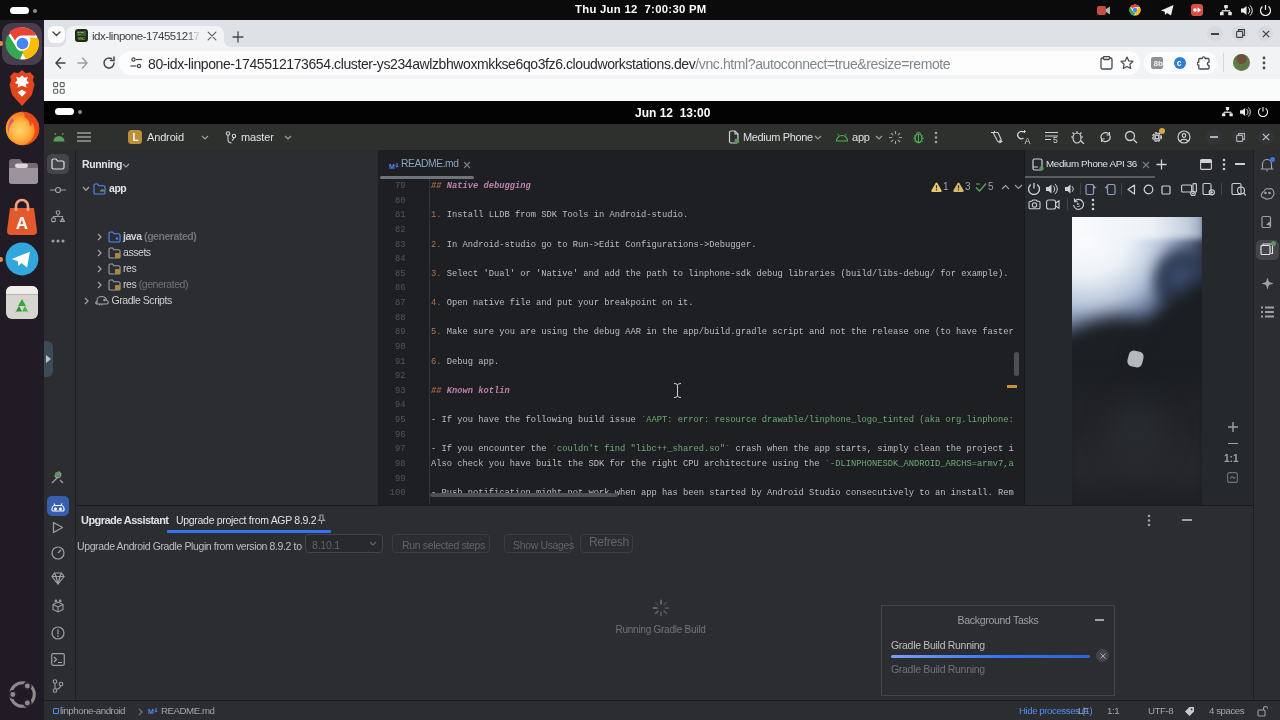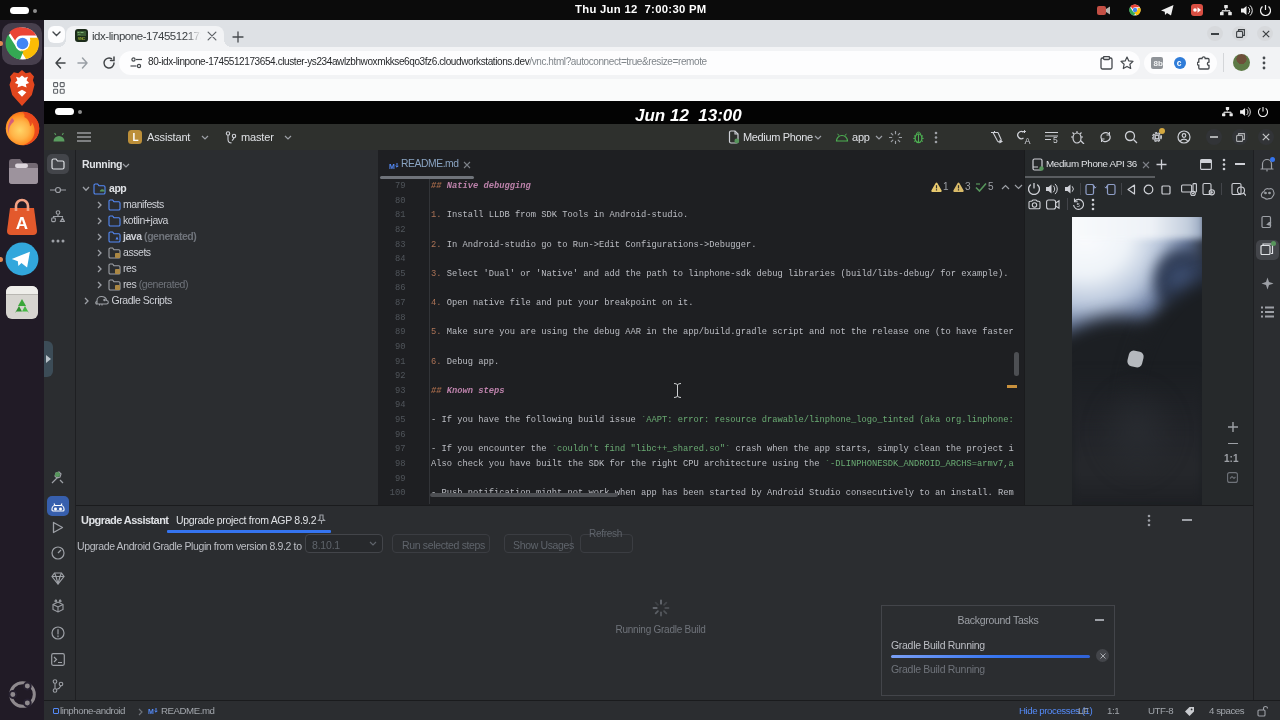--- a/index.html
+++ b/index.html
@@ -190,21 +190,21 @@
     <svg class="abs" style="left:58px;top:9px" width="14" height="14" viewBox="0 0 14 14">
         <path d="M12 7A5 5 0 1 1 9.5 2.7M12 1v3.5H8.5" stroke="#424548" stroke-width="1.5" fill="none" stroke-linecap="round"></path>
       </svg>
     <div class="abs" style="left:75px;top:4px;width:1021px;height:24px;border-radius:12px;background:#fdfdfe;"></div>
     <svg class="abs" style="left:86px;top:10px" width="13" height="12" viewBox="0 0 13 12">
         <circle cx="3.5" cy="2.5" r="1.6" fill="none" stroke="#45494d" stroke-width="1.2"></circle>
         <path d="M6 2.5h6" stroke="#45494d" stroke-width="1.2"></path>
         <circle cx="9" cy="9" r="1.6" fill="none" stroke="#45494d" stroke-width="1.2"></circle>
         <path d="M0.5 9h6" stroke="#45494d" stroke-width="1.2"></path>
       </svg>
-    <div class="abs" style="left:104px;top:9px;font-size:10px;letter-spacing:-0.4px;color:#27292c;white-space:nowrap;">80-idx-linpone-1745512173654.cluster-ys234awlzbhwoxmkkse6qo3fz6.cloudworkstations.dev<span style="color:#80868b;">/vnc.html?autoconnect=true&amp;resize=remote</span></div>
+    <div class="abs" style="left:104px;top:9px;font-size:14px;letter-spacing:-0.4px;color:#27292c;white-space:nowrap;">80-idx-linpone-1745512173654.cluster-ys234awlzbhwoxmkkse6qo3fz6.cloudworkstations.dev<span style="color:#80868b;">/vnc.html?autoconnect=true&amp;resize=remote</span></div>
     <svg class="abs gicon" style="left:1056px;top:9px" width="13" height="14" viewBox="0 0 13 14">
         <rect x="1" y="2" width="11" height="11" rx="1.5" fill="none" stroke="#45494d" stroke-width="1.3"></rect>
         <rect x="3.5" y="0.5" width="6" height="3" rx="1" fill="#f7f8f9" stroke="#45494d" stroke-width="1.3"></rect>
       </svg>
     <svg class="abs" style="left:1076px;top:9px" width="14" height="14" viewBox="0 0 14 14">
         <path d="M7 1l1.8 3.9 4.2.5-3.1 2.9.8 4.2L7 10.4l-3.7 2.1.8-4.2L1 5.4l4.2-.5z" fill="none" stroke="#45494d" stroke-width="1.2" stroke-linejoin="round"></path>
       </svg>
     <div class="abs" style="left:1100px;top:5px;width:73px;height:22px;border-radius:11px;background:#fdfdfe;"></div>
     <div class="abs" style="left:1107px;top:10px;width:12px;height:12px;background:#8f9398;border-radius:2px;"></div>
     <div class="abs" style="left:1109.5px;top:11.5px;color:#f1f2f3;font-size:8px;font-weight:bold;">8b</div>
@@ -225,21 +225,21 @@
     <svg class="abs" style="left:9px;top:3px" width="12" height="12" viewBox="0 0 12 12" fill="none" stroke="#5f6368" stroke-width="1.1">
         <rect x="0.6" y="0.6" width="4" height="4" rx="0.8"></rect>
         <rect x="7.2" y="0.6" width="4" height="4" rx="0.8"></rect>
         <rect x="0.6" y="7.2" width="4" height="4" rx="0.8"></rect>
         <rect x="7.2" y="7.2" width="4" height="4" rx="0.8"></rect>
       </svg>
   </div>
   <div id="vncbar" class="abs">
     <div class="abs pill" style="left:11px;top:7px;width:19px;height:7px;border-radius:4px;"></div>
     <div class="abs" style="left:34px;top:9px;width:4px;height:4px;border-radius:50%;background:#8d8d8d;"></div>
-    <div class="abs" style="left:591px;top:5px;font-size:17px;font-weight:bold;color:#fff;font-style:italic;">Jun 12&nbsp;&nbsp;13:00</div>
+    <div class="abs" style="left:591px;top:5px;font-size:12px;font-weight:bold;color:#fff;">Jun 12&nbsp;&nbsp;13:00</div>
     <svg class="abs" style="left:1178px;top:6px" width="11" height="10" viewBox="0 0 12 11" fill="#e8e8e8">
         <rect x="4.2" y="0" width="3.6" height="3.2" rx="0.5"></rect>
         <rect x="0" y="7" width="3.6" height="3.2" rx="0.5"></rect>
         <rect x="8.2" y="7" width="3.6" height="3.2" rx="0.5"></rect>
         <path d="M5.7 3v2M2 7V5.8h8V7M2 5.8h8" stroke="#e8e8e8" stroke-width="0.9" fill="none"></path>
       </svg>
     <svg class="abs" style="left:1196px;top:6px" width="12" height="10" viewBox="0 0 13 11" fill="#f0f0f0">
         <path d="M0 3.5h2.5L5.5 1v9L2.5 7.5H0z"></path>
         <path d="M7.2 2.2a4.4 4.4 0 0 1 0 6.6M9 0.4a6.8 6.8 0 0 1 0 10.2" stroke="#f0f0f0" stroke-width="1" fill="none"></path>
       </svg>
@@ -251,21 +251,21 @@
     <div id="idetoolbar" class="abs">
       <svg class="abs" style="left:8px;top:8px" width="14" height="10" viewBox="0 0 14 10">
           <path d="M1.5 9.5a5.5 5.5 0 0 1 11 0z" fill="#5a9e60"></path>
           <path d="M3.8 3 2.6 1M10.2 3l1.2-2" stroke="#5a9e60" stroke-width="1.1"></path>
         </svg>
       <svg class="abs" style="left:33px;top:8px" width="14" height="11" viewBox="0 0 14 11" stroke="#ced0d6" stroke-width="1.2">
           <path d="M0 1h14M0 5h14M0 9h14"></path>
         </svg>
       <div class="abs" style="left:84px;top:6px;width:14px;height:14px;border-radius:3.5px;background:#bc8f39;"></div>
       <div class="abs" style="left:88.5px;top:7.5px;color:#fff;font-size:10px;font-weight:bold;">L</div>
-      <div class="abs" style="left:103px;top:7px;font-size:11px;letter-spacing:-0.15px;color:#dfe1e5;">Assistant</div>
+      <div class="abs" style="left:103px;top:7px;font-size:11px;letter-spacing:-0.15px;color:#dfe1e5;">Android</div>
       <svg class="abs" style="left:157px;top:11px" width="8" height="5" viewBox="0 0 8 5">
           <path d="M1 1l3 3 3-3" stroke="#9da0a6" stroke-width="1.2" fill="none"></path>
         </svg>
       <svg class="abs" style="left:181px;top:7px" width="12" height="13" viewBox="0 0 12 13" fill="none" stroke="#ced0d6" stroke-width="1.1">
           <circle cx="3" cy="2.5" r="1.7"></circle>
           <circle cx="9" cy="5" r="1.7"></circle>
           <path d="M3 4.2v4.3M3 8.5a3.5 3.5 0 0 0 3.5 3.4M9 6.7a9 9 0 0 1-2 3"></path>
         </svg>
       <div class="abs" style="left:197px;top:7px;font-size:11px;letter-spacing:-0.15px;color:#dfe1e5;">master</div>
       <svg class="abs" style="left:240px;top:11px" width="8" height="5" viewBox="0 0 8 5">
@@ -426,38 +426,20 @@
         </svg>
       <div class="treerow" style="top:31px;">
         <svg class="abs" style="left:6px;top:5px" width="8" height="6" viewBox="0 0 8 6">
             <path d="M1 1l3 3.2L7 1" stroke="#9da0a6" stroke-width="1.3" fill="none"></path>
           </svg>
         <svg class="abs" style="left:17px;top:2px" width="13" height="12" viewBox="0 0 13 12" fill="none" stroke="#548af7" stroke-width="1.1">
             <path d="M1 2.3A1.3 1.3 0 0 1 2.3 1H4.6l1.3 1.7h4.8A1.3 1.3 0 0 1 12 4v5.7A1.3 1.3 0 0 1 10.7 11H2.3A1.3 1.3 0 0 1 1 9.7z"></path>
             <path d="M7 8.2a2.4 2.4 0 0 1 4.6 0z" fill="#57965c" stroke="#57965c" stroke-width="0.6"></path>
           </svg>
         <div class="abs" style="left:33px;top:1px;font-weight:bold;color:#dfe1e5;">app</div>
-      </div>
-      <div class="treerow" style="top:47px;">
-        <svg class="abs" style="left:21px;top:4px" width="5" height="8" viewBox="0 0 5 8">
-            <path d="M1 1l3 3-3 3" stroke="#9da0a6" stroke-width="1.3" fill="none"></path>
-          </svg>
-        <svg class="abs" style="left:32px;top:2px" width="13" height="12" viewBox="0 0 13 12" fill="none" stroke="#548af7" stroke-width="1.1">
-            <path d="M1 2.3A1.3 1.3 0 0 1 2.3 1H4.6l1.3 1.7h4.8A1.3 1.3 0 0 1 12 4v5.7A1.3 1.3 0 0 1 10.7 11H2.3A1.3 1.3 0 0 1 1 9.7z"></path>
-          </svg>
-        <div class="abs" style="left:47px;top:1px;">manifests</div>
-      </div>
-      <div class="treerow" style="top:63px;">
-        <svg class="abs" style="left:21px;top:4px" width="5" height="8" viewBox="0 0 5 8">
-            <path d="M1 1l3 3-3 3" stroke="#9da0a6" stroke-width="1.3" fill="none"></path>
-          </svg>
-        <svg class="abs" style="left:32px;top:2px" width="13" height="12" viewBox="0 0 13 12" fill="none" stroke="#548af7" stroke-width="1.1">
-            <path d="M1 2.3A1.3 1.3 0 0 1 2.3 1H4.6l1.3 1.7h4.8A1.3 1.3 0 0 1 12 4v5.7A1.3 1.3 0 0 1 10.7 11H2.3A1.3 1.3 0 0 1 1 9.7z"></path>
-          </svg>
-        <div class="abs" style="left:47px;top:1px;">kotlin+java</div>
       </div>
       <div class="treerow" style="top:79px;">
         <svg class="abs" style="left:21px;top:4px" width="5" height="8" viewBox="0 0 5 8">
             <path d="M1 1l3 3-3 3" stroke="#9da0a6" stroke-width="1.3" fill="none"></path>
           </svg>
         <svg class="abs" style="left:32px;top:2px" width="13" height="12" viewBox="0 0 13 12" fill="none" stroke="#548af7" stroke-width="1.1">
             <path d="M1 2.3A1.3 1.3 0 0 1 2.3 1H4.6l1.3 1.7h4.8A1.3 1.3 0 0 1 12 4v5.7A1.3 1.3 0 0 1 10.7 11H2.3A1.3 1.3 0 0 1 1 9.7z"></path>
             <path d="M7.5 8.5 9 5.5l1.5 3z" fill="#548af7" stroke="none"></path>
           </svg>
         <div class="abs" style="left:47px;top:1px;font-weight:bold;">java <span style="color:#6f737a;">(generated)</span></div>
@@ -548,21 +530,21 @@
 <span style="color:#ac7357;">2.</span> In Android-studio go to Run-&gt;Edit Configurations-&gt;Debugger.
 
 <span style="color:#ac7357;">3.</span> Select 'Dual' or 'Native' and add the path to linphone-sdk debug libraries (build/libs-debug/ for example).
 
 <span style="color:#ac7357;">4.</span> Open native file and put your breakpoint on it.
 
 <span style="color:#ac7357;">5.</span> Make sure you are using the debug AAR in the app/build.gradle script and not the release one (to have faster
 
 <span style="color:#ac7357;">6.</span> Debug app.
 
-<span style="color:#a66a4a;font-style:italic;font-weight:bold;">## <span style="color:#bd82ab;">Known steps</span></span>
+<span style="color:#a66a4a;font-style:italic;font-weight:bold;">## <span style="color:#bd82ab;">Known kotlin</span></span>
 
 - If you have the following build issue <span style="color:#6aab73;">`AAPT: error: resource drawable/linphone_logo_tinted (aka org.linphone:</span>
 
 - If you encounter the <span style="color:#6aab73;">`couldn't find "libc++_shared.so"`</span> crash when the app starts, simply clean the project i
 Also check you have built the SDK for the right CPU architecture using the <span style="color:#6aab73;">`-DLINPHONESDK_ANDROID_ARCHS=armv7,a</span>
 
 - Push notification might not work when app has been started by Android Studio consecutively to an install. Rem</div>
 
       <div class="abs" style="left:552px;top:31px;width:92px;height:13px;font-size:10px;color:#9da0a6;">
         <svg class="abs" style="left:0px;top:1px" width="11" height="10" viewBox="0 0 11 10">
@@ -764,21 +746,21 @@
       <div class="abs" style="left:229px;top:28px;width:78px;height:19px;border:1px solid #43454a;border-radius:4px;background:#27292c;"></div>
       <div class="abs" style="left:236px;top:33px;font-size:10.5px;letter-spacing:-0.2px;color:#5f646b;">8.10.1</div>
       <svg class="abs" style="left:293px;top:35px" width="8" height="5" viewBox="0 0 8 5">
           <path d="M1 1l3 3 3-3" stroke="#5f646b" stroke-width="1.2" fill="none"></path>
         </svg>
       <div class="abs" style="left:316px;top:28px;width:98px;height:19px;border:1px solid #3b3d42;border-radius:4px;"></div>
       <div class="abs" style="left:326px;top:33px;font-size:10.5px;letter-spacing:-0.35px;color:#5f646b;">Run selected steps</div>
       <div class="abs" style="left:428px;top:28px;width:68px;height:19px;border:1px solid #3b3d42;border-radius:4px;"></div>
       <div class="abs" style="left:437px;top:33px;font-size:10.5px;letter-spacing:-0.35px;color:#5f646b;">Show Usages</div>
       <div class="abs" style="left:504px;top:28px;width:53px;height:19px;border:1px solid #3b3d42;border-radius:4px;"></div>
-      <div class="abs" style="left:513px;top:22px;font-size:10px;letter-spacing:-0.3px;color:#5f646b;">Refresh</div>
+      <div class="abs" style="left:513px;top:29px;font-size:12px;letter-spacing:-0.3px;color:#5f646b;">Refresh</div>
 
       <svg class="abs" style="left:576px;top:93px" width="18" height="18" viewBox="0 0 18 18" stroke="#6f737a" stroke-width="1.8" stroke-linecap="round">
           <g opacity="0.9">
             <path d="M9 1.5v3.2"></path>
             <path d="M14.3 3.7l-2.2 2.2" opacity="0.4"></path>
             <path d="M16.5 9h-3.2" opacity="0.5"></path>
             <path d="M14.3 14.3l-2.2-2.2" opacity="0.6"></path>
             <path d="M9 16.5v-3.2" opacity="0.7"></path>
             <path d="M3.7 14.3l2.2-2.2" opacity="0.8"></path>
             <path d="M1.5 9h3.2" opacity="0.9"></path>

